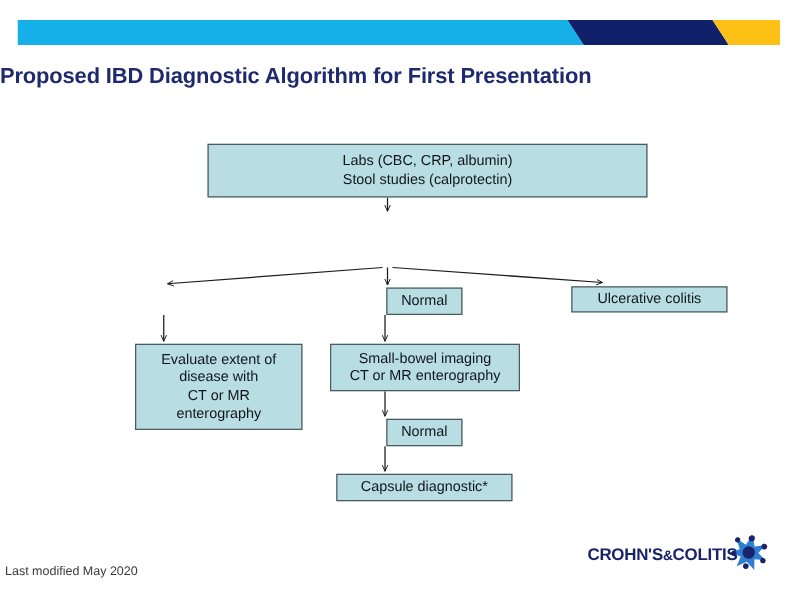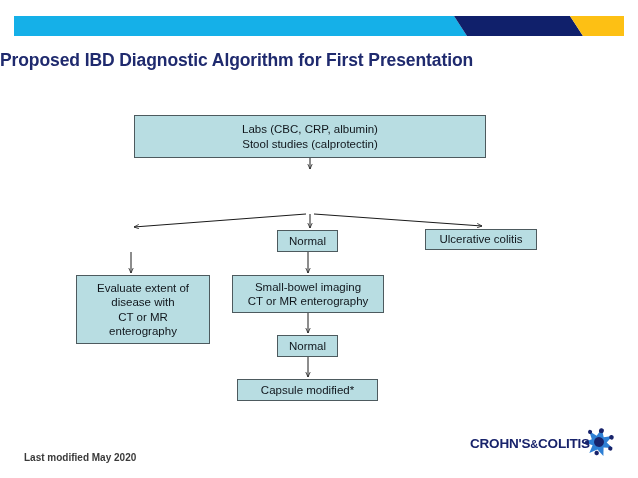--- a/index.html
+++ b/index.html
@@ -55,51 +55,51 @@
     border: 1px solid #4d5a5e;
     color: #10161c;
     font-size: 11.5px;
     line-height: 14.5px;
     text-align: center;
     display: flex;
     align-items: center;
     justify-content: center;
     padding: 2px 6px;
     white-space: pre-line;
+    margin-left: 32px;
   }
 
   
   #node-labs        { left: 134px; top: 115px; width: 352px; height: 43px; }
   #node-ileo        { left: 193px; top: 171px; width: 226px; height: 43px; }
   #node-crohns      { left:  76px; top: 230px; width: 110px; height: 22px; }
   #node-normal1     { left: 277px; top: 230px; width:  61px; height: 22px; }
-  #node-uc          { left: 425px; top: 229px; width: 112px; height: 21px; }
+  #node-uc          { left: 425px; top: 229px; width: 125px; height: 21px; }
   #node-evaluate    { left:  76px; top: 275px; width: 134px; height: 69px; }
   #node-sbi         { left: 232px; top: 275px; width: 152px; height: 38px; }
   #node-normal2     { left: 277px; top: 335px; width:  61px; height: 22px; }
   #node-capsule     { left: 237px; top: 379px; width: 141px; height: 22px; }
 
   
   #footnote {
     position: absolute;
     left: 52px; top: 418px;
     width: 510px;
     font-size: 9px;
     line-height: 12.5px;
     color: #2b2b2b;
     text-align: left;
   }
 
   
   #last-modified {
     position: absolute;
-    left: 24px; top: 452px;
+    left: 4px; top: 452px;
     font-size: 10px;
     color: #3a3a3a;
-    font-weight: bold;
   }
 
   
   #logo {
     position: absolute;
     left: 470px; top: 436px;
     width: 160px; height: 34px;
   }
   #logo-text {
     position: absolute;
@@ -172,21 +172,21 @@
 Stool studies (calprotectin)</div>
     <div class="node" id="node-normal1">Normal</div>
     <div class="node" id="node-uc">Ulcerative colitis</div>
     <div class="node" id="node-sbi">Small-bowel imaging
 CT or MR enterography</div>
     <div class="node" id="node-evaluate">Evaluate extent of
 disease with
 CT or MR
 enterography</div>
     <div class="node" id="node-normal2">Normal</div>
-    <div class="node" id="node-capsule">Capsule modified*</div>
+    <div class="node" id="node-capsule">Capsule diagnostic*</div>
   </div>
 
 
   <div id="last-modified">Last modified May 2020</div>
 
   <div id="logo">
     <div id="logo-text">
       <div id="logo-line1"><span>CROHN'S</span><span class="amp">&amp;</span><span>COLITIS</span></div>
     </div>
     <svg id="logo-mark" viewBox="0 0 40 40">

